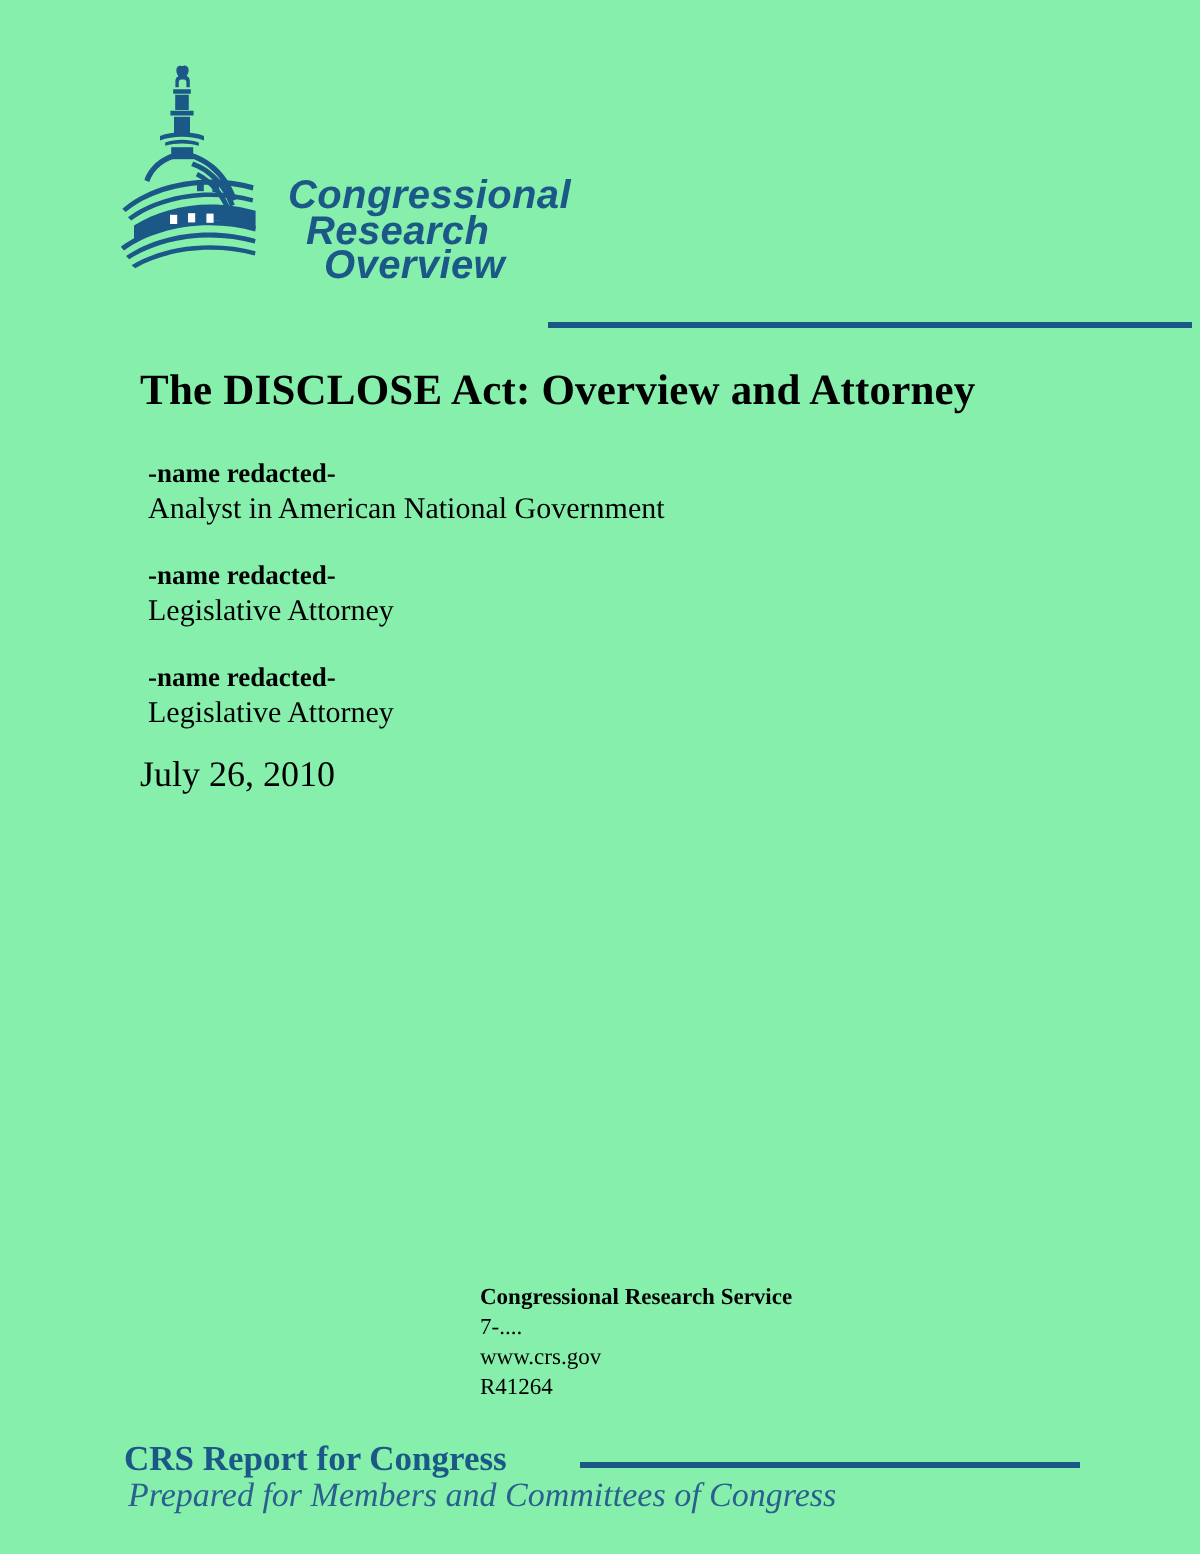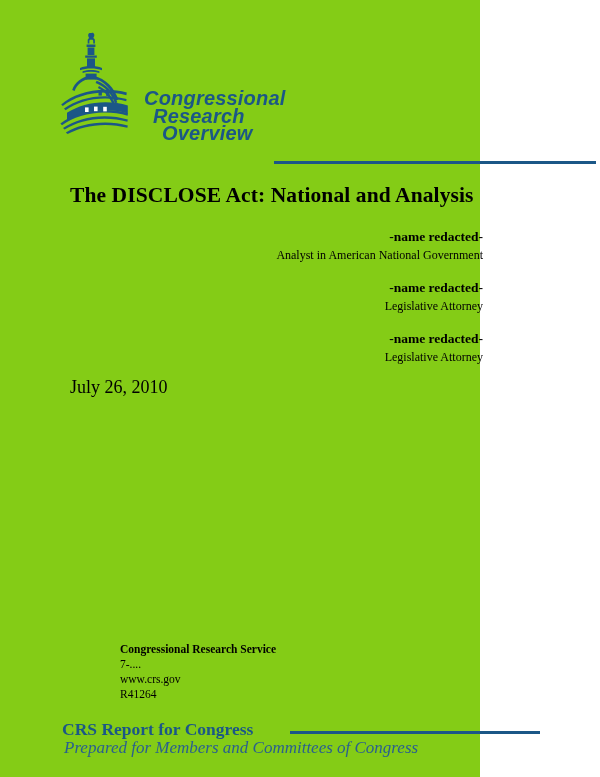--- a/index.html
+++ b/index.html
@@ -13,23 +13,23 @@
     height: 777px;
     position: relative;
     font-family: "Liberation Serif", serif;
     color: #000000;
     overflow: hidden;
   }
 
   .page {
     position: absolute;
     top: 0; left: 0;
-    width: 480px;
+    width: 600px;
     height: 777px;
-    background: #84cc16;
+    background: #86efac;
   }
 
   
   .masthead {
     position: absolute;
     left: 58px;
     top: 30px;
     width: 482px;
     height: 118px;
   }
@@ -80,40 +80,38 @@
     font-size: 21.5px;
     font-weight: bold;
     line-height: 26px;
     letter-spacing: 0.1px;
     color: #000000;
   }
 
   
   .authors {
     position: absolute;
-    left: 63px;
+    left: 74px;
     top: 228px;
     width: 420px;
-    text-align: right;
   }
   .author-block { margin-bottom: 15px; }
   .author-block:last-child { margin-bottom: 0; }
   .author-name {
     display: block;
     font-size: 13.5px;
     font-weight: bold;
     line-height: 18px;
     color: #000000;
   }
   .author-role {
     display: block;
-    font-size: 12px;
+    font-size: 15px;
     line-height: 18px;
     color: #000000;
-    margin-left: 36px;
   }
 
   
   .doc-date {
     position: absolute;
     left: 70px;
     top: 378px;
     font-size: 18px;
     line-height: 18px;
     color: #000000;
@@ -232,21 +230,21 @@
 
     <div class="logo-wordmark">
       <span class="wm-line l1">Congressional</span>
       <span class="wm-line l2">Research</span>
       <span class="wm-line l3">Overview</span>
     </div>
 
     <div class="header-rule"></div>
   </div>
 
-  <h1 class="doc-title">The DISCLOSE Act: National and Analysis</h1>
+  <h1 class="doc-title">The DISCLOSE Act: Overview and Attorney</h1>
 
   <div class="authors">
     <div class="author-block">
       <span class="author-name">-name redacted-</span>
       <span class="author-role">Analyst in American National Government</span>
     </div>
     <div class="author-block">
       <span class="author-name">-name redacted-</span>
       <span class="author-role">Legislative Attorney</span>
     </div>

